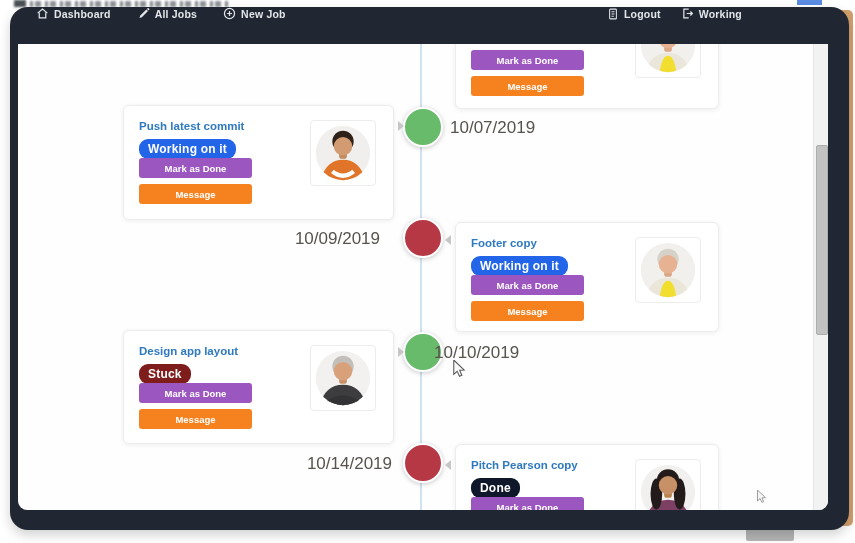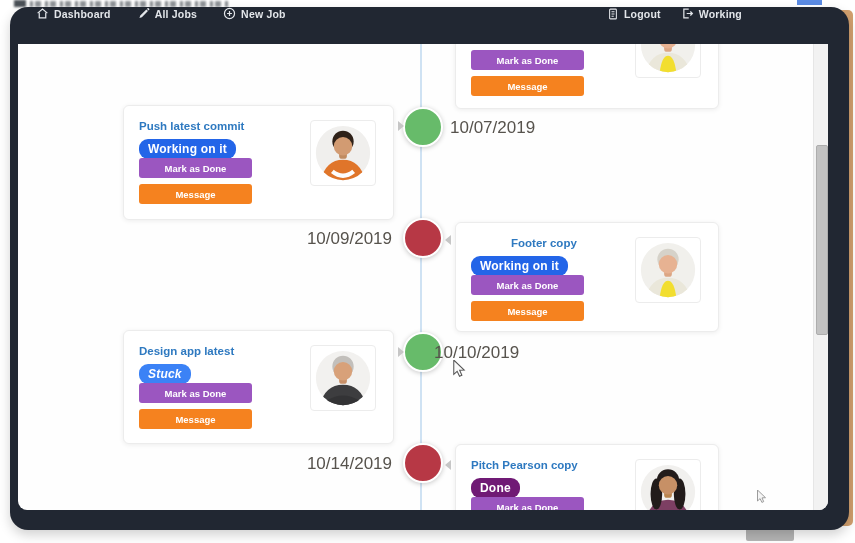--- a/index.html
+++ b/index.html
@@ -120,21 +120,21 @@
 <div class="content">
 
   <div class="tline" style="background: rgb(207, 226, 243);"></div>
 
   <div class="dot" style="left: 385px; top: 63px; background: rgb(103, 187, 106);"></div>
   <div class="dot" style="left: 385px; top: 174px; background: rgb(183, 56, 69);"></div>
   <div class="dot" style="left: 385px; top: 288px; background: rgb(103, 187, 106);"></div>
   <div class="dot" style="left: 385px; top: 399px; background: rgb(183, 56, 69);"></div>
 
   <div class="tdate" style="left:432px;top:74px">10/07/2019</div>
-  <div class="tdate" style="right:436px;top:185px;text-align:center">10/09/2019</div>
+  <div class="tdate" style="right:448px;top:185px;text-align:center">10/09/2019</div>
   <div class="tdate" style="left:416px;top:299px">10/10/2019</div>
   <div class="tdate" style="right:436px;top:410px;">10/14/2019</div>
 
   <div class="card" style="left:437px;top:-47px;width:262px;height:110px">
     <button class="btn b1" style="background: rgb(155, 86, 192);">Mark as Done</button>
     <button class="btn b2" style="background: rgb(245, 130, 31);">Message</button>
     <div class="avatar-box">
       <svg viewBox="0 0 64 64">
         <circle cx="32" cy="32" r="28" fill="#f1f0ec"></circle>
         <clipPath id="c0">
@@ -169,21 +169,21 @@
           <rect x="28" y="29" width="8" height="9" rx="3" fill="#c08b60"></rect>
           <circle cx="32" cy="20" r="11" fill="#2e2118"></circle>
           <circle cx="32" cy="25" r="9.5" fill="#d29b72"></circle>
         </g>
       </svg>
     </div>
   </div>
 
   <div class="card" style="left:437px;top:178px;width:262px;height:108px">
     <div class="chev chev-l" style="top:12px"></div>
-    <div class="card-title" style="color: rgb(46, 121, 192); margin-left: 40px;">Footer copy</div>
+    <div class="card-title" style="color: rgb(46, 121, 192);">Footer copy</div>
     <div class="badge" style="background: rgb(35, 101, 232);">Working on it</div>
     <button class="btn b1" style="background: rgb(155, 86, 192);">Mark as Done</button>
     <button class="btn b2" style="background: rgb(245, 130, 31);">Message</button>
     <div class="avatar-box">
       <svg viewBox="0 0 64 64">
         <circle cx="32" cy="32" r="28" fill="#f1f0ec"></circle>
         <clipPath id="c2">
             <circle cx="32" cy="32" r="28"></circle>
           </clipPath>
         <g clip-path="url(#c2)">
@@ -192,22 +192,22 @@
           <rect x="28" y="30" width="8" height="9" rx="3" fill="#dca684"></rect>
           <circle cx="32" cy="21" r="11" fill="#d6d2c9"></circle>
           <circle cx="32" cy="26" r="9.5" fill="#e7b292"></circle>
         </g>
       </svg>
     </div>
   </div>
 
   <div class="card" style="left:105px;top:286px;width:269px;height:112px">
     <div class="chev chev-r" style="top:16px"></div>
-    <div class="card-title" style="color: rgb(46, 121, 192);">Design app latest</div>
-    <div class="badge" style="background: #3b82f6; font-style: italic;">Stuck</div>
+    <div class="card-title" style="color: rgb(46, 121, 192);">Design app layout</div>
+    <div class="badge" style="background: #7f1d1d;">Stuck</div>
     <button class="btn b1" style="background: rgb(155, 86, 192);">Mark as Done</button>
     <button class="btn b2" style="background: rgb(245, 130, 31);">Message</button>
     <div class="avatar-box">
       <svg viewBox="0 0 64 64">
         <circle cx="32" cy="32" r="28" fill="#f2f1ef"></circle>
         <clipPath id="c3">
             <circle cx="32" cy="32" r="28"></circle>
           </clipPath>
         <g clip-path="url(#c3)">
           <path d="M7 64 Q12 39 32 39 Q52 39 57 64 Z" fill="#3d3d3f"></path>
@@ -216,21 +216,21 @@
           <circle cx="32" cy="20" r="11" fill="#c2bfbb"></circle>
           <circle cx="32" cy="25" r="9.5" fill="#d8a179"></circle>
         </g>
       </svg>
     </div>
   </div>
 
   <div class="card" style="left:437px;top:400px;width:262px;height:112px">
     <div class="chev chev-l" style="top:15px"></div>
     <div class="card-title" style="color: rgb(46, 121, 192);">Pitch Pearson copy</div>
-    <div class="badge" style="background: #701a75;">Done</div>
+    <div class="badge" style="background: #0f172a;">Done</div>
     <button class="btn b1" style="background: rgb(155, 86, 192);">Mark as Done</button>
 
     <div class="avatar-box">
       <svg viewBox="0 0 64 64">
         <circle cx="32" cy="32" r="28" fill="#f1f0ee"></circle>
         <clipPath id="c4">
             <circle cx="32" cy="32" r="28"></circle>
           </clipPath>
         <g clip-path="url(#c4)">
           <path d="M8 64 Q13 40 32 40 Q51 40 56 64 Z" fill="#7d3f63"></path>

